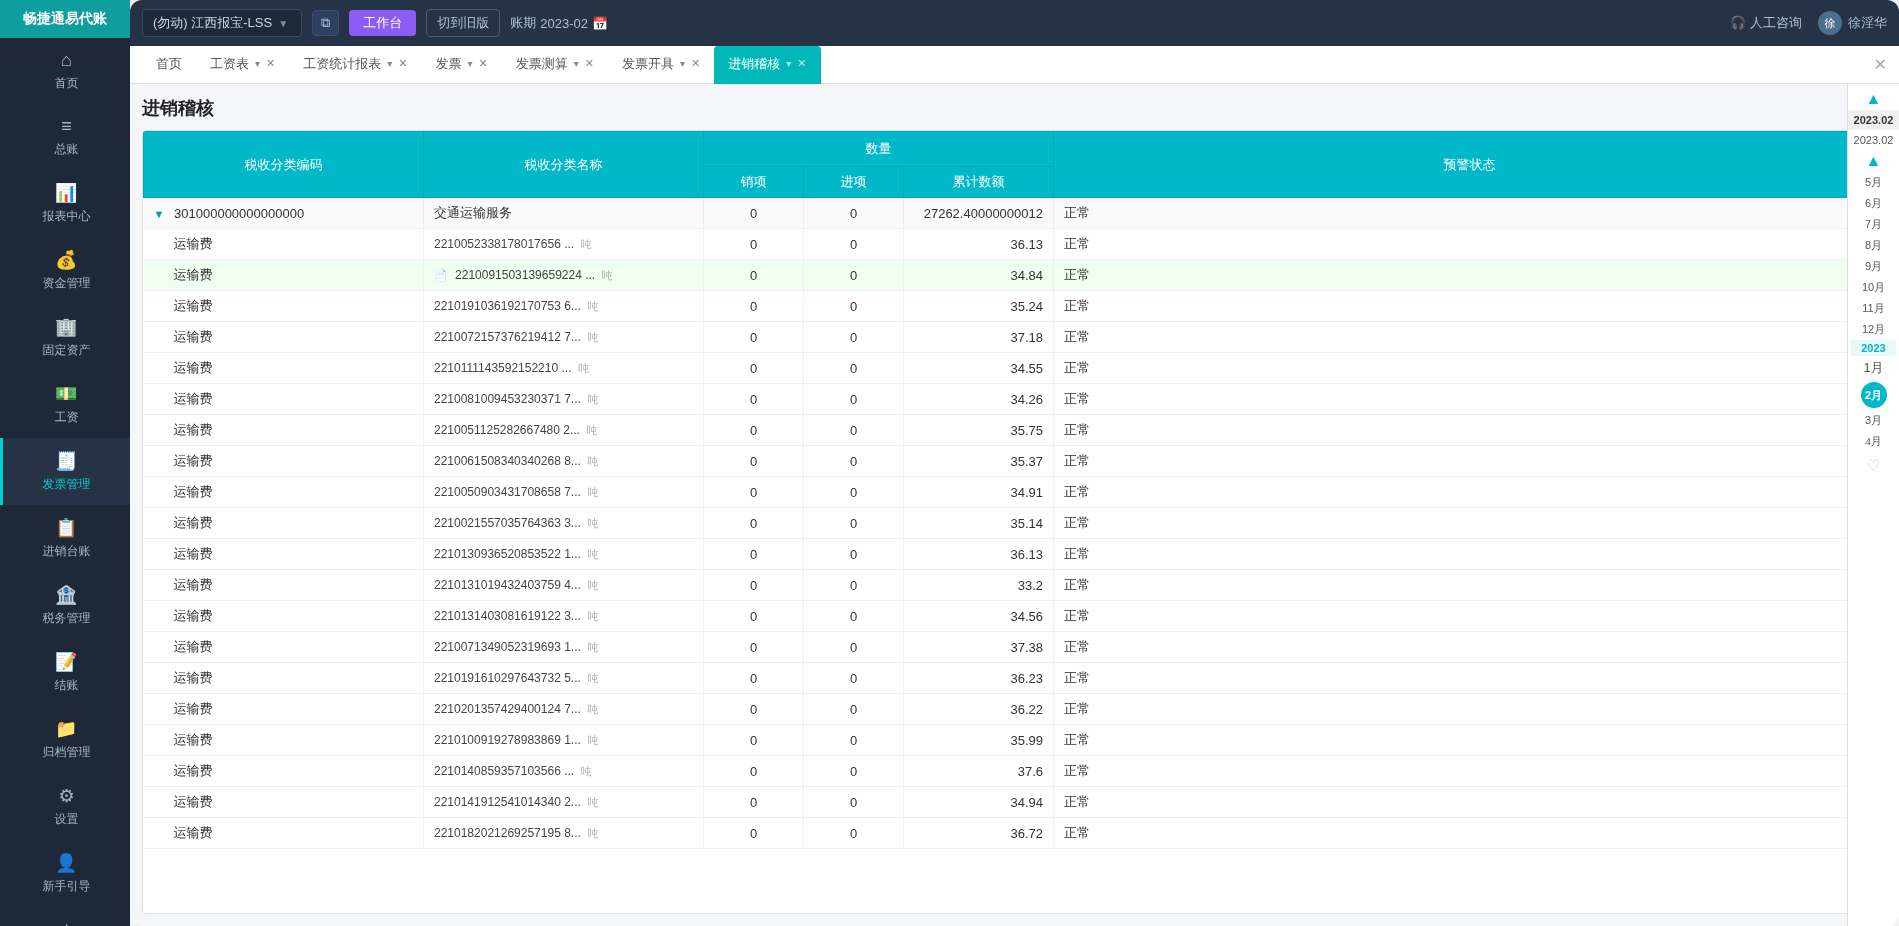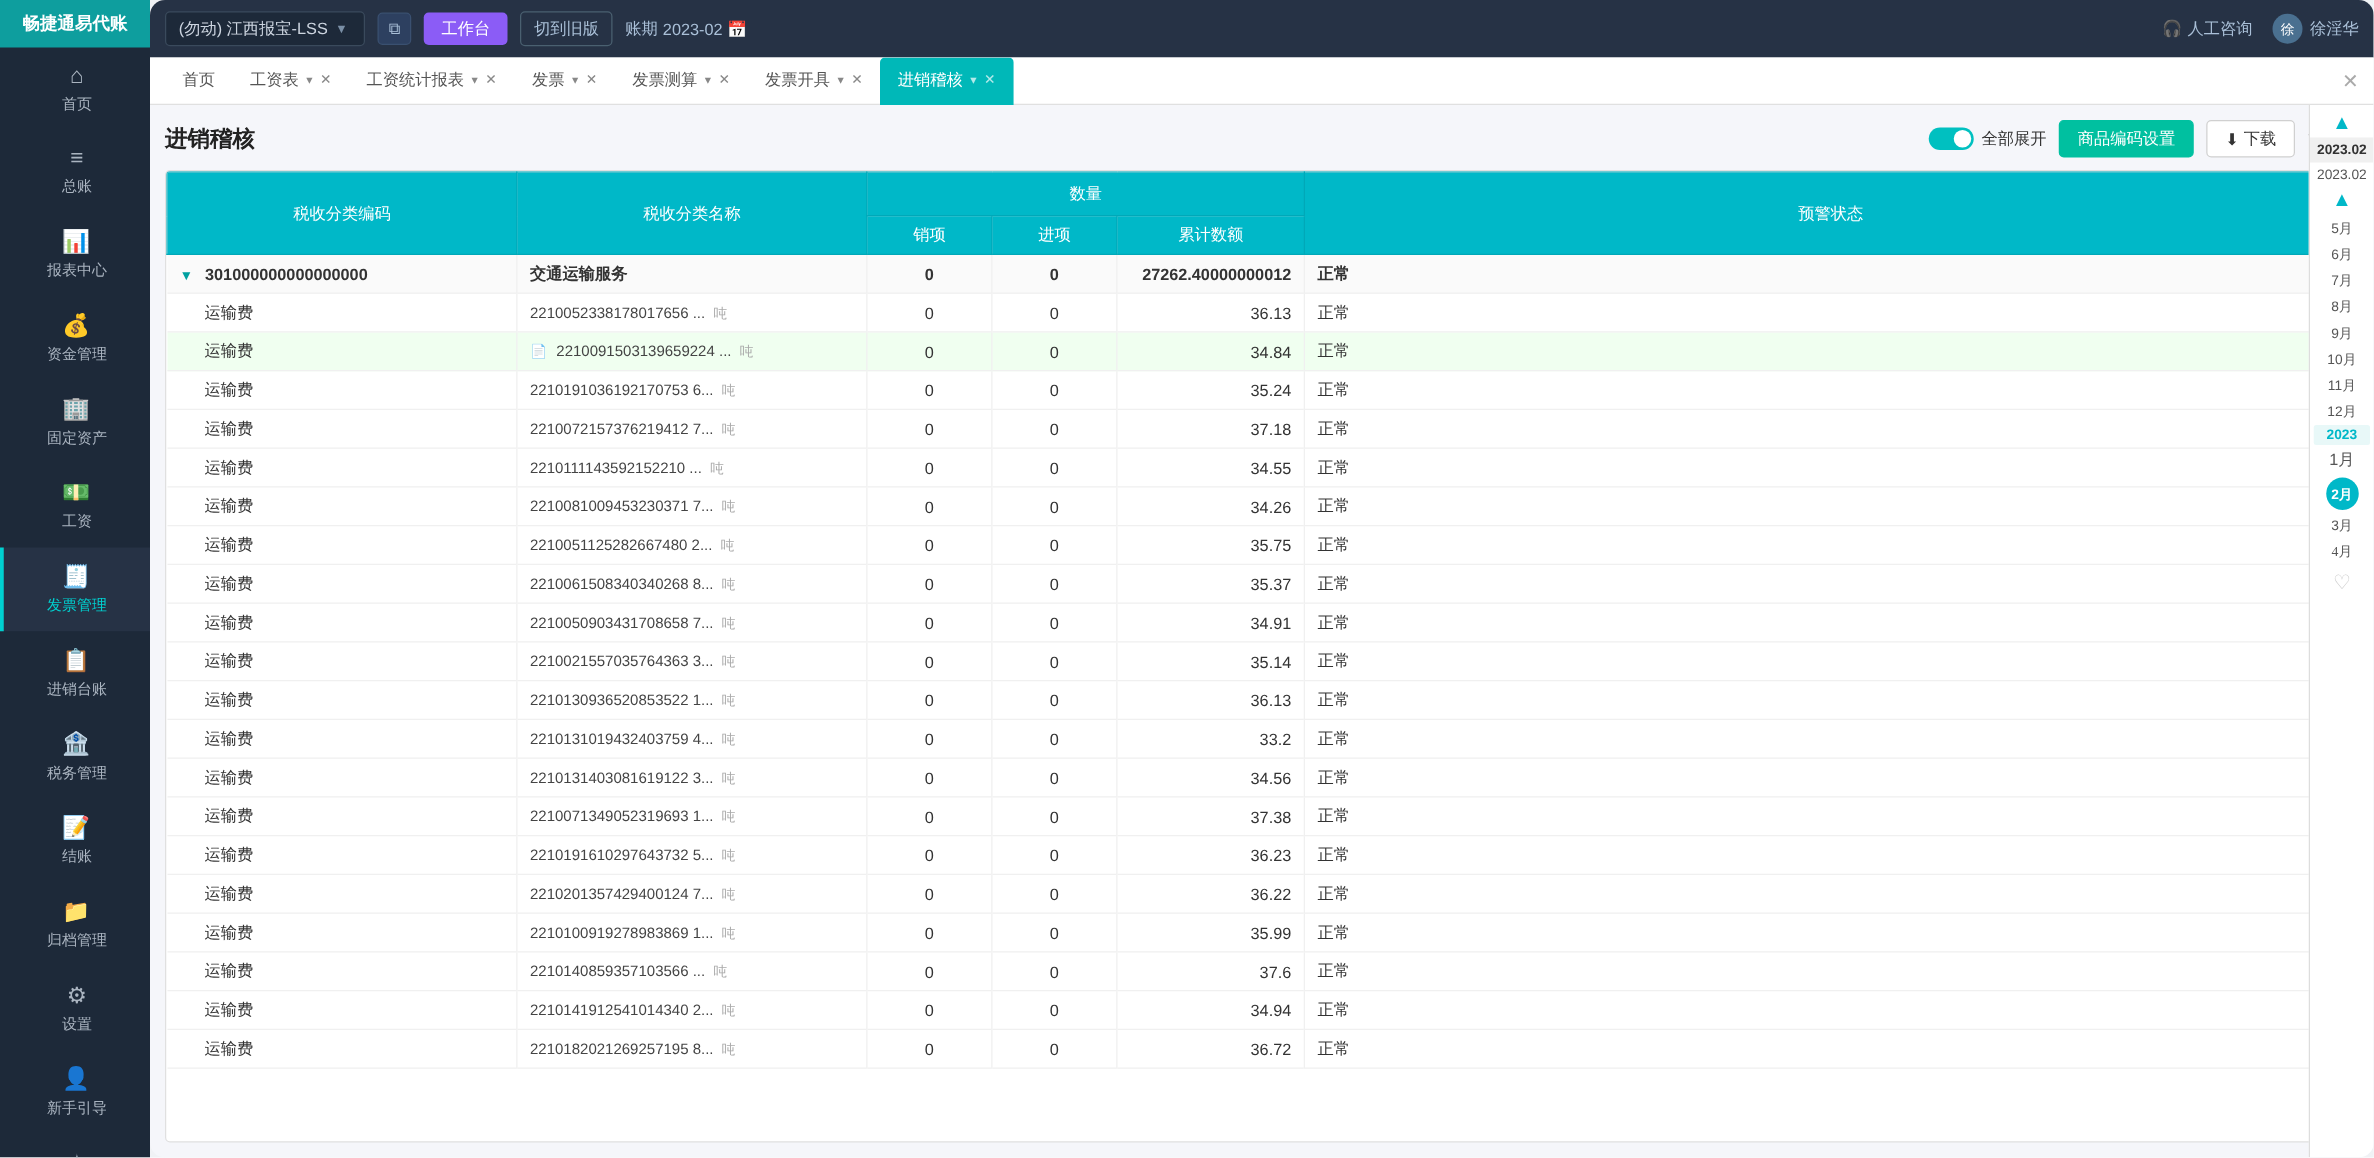--- a/index.html
+++ b/index.html
@@ -1,20 +1,20 @@
 <!DOCTYPE html>
 <html><head>
   <meta charset="utf-8">
   <style>
     * { margin: 0; padding: 0; box-sizing: border-box; }
     body { font-family: 'Microsoft YaHei', Arial, sans-serif; font-size: 13px; background: #f0f2f5; display: flex; height: 926px; overflow: hidden; }
 
     
     .sidebar {
-      width: 120px;
+      width: 130px;
       background: #1d2939;
       color: #cdd5e0;
       display: flex;
       flex-direction: column;
       flex-shrink: 0;
       height: 100%;
     }
     .sidebar-logo {
       background: #0e9e9e;
       padding: 10px 8px;
@@ -286,21 +286,21 @@
     tbody td {
       padding: 6px 10px;
       border-right: 1px solid #f0f0f0;
       color: #333;
     }
     .td-center { text-align: center; }
     .td-right { text-align: right; }
 
     .group-row td {
       background: #fafafa;
-      font-weight: bold;
+      font-weight: normal;
       color: #333;
     }
     .group-expand {
       color: #00a0a0;
       cursor: pointer;
       margin-right: 6px;
       font-size: 11px;
     }
 
     
@@ -476,37 +476,20 @@
     </div>
     <div style="margin-left:auto; display:flex; align-items:center;">
       <span style="color:#aaa; cursor:pointer; font-size:16px;">✕</span>
     </div>
   </div>
 
   <div class="page-body">
 
     <div class="page-header">
       <h1 class="page-title">进销稽核</h1>
-      <div class="page-actions">
-        <div class="toggle-wrap">
-          <div class="toggle-switch"></div>
-          <span>全部展开</span>
-        </div>
-        <button class="action-btn primary">
-          <span>商品编码设置</span>
-        </button>
-        <button class="action-btn">
-          <span>⬇</span>
-          <span>下载</span>
-        </button>
-        <button class="refresh-btn">
-          <span>↻</span>
-          <span>刷新</span>
-        </button>
-      </div>
     </div>
 
     <div class="table-container">
       <table>
         <thead>
           <tr>
             <th rowspan="2" style="width:280px;">税收分类编码</th>
             <th rowspan="2" style="width:280px;">税收分类名称</th>
             <th colspan="3">数量</th>
             <th rowspan="2" style="min-width:120px;">预警状态</th>

